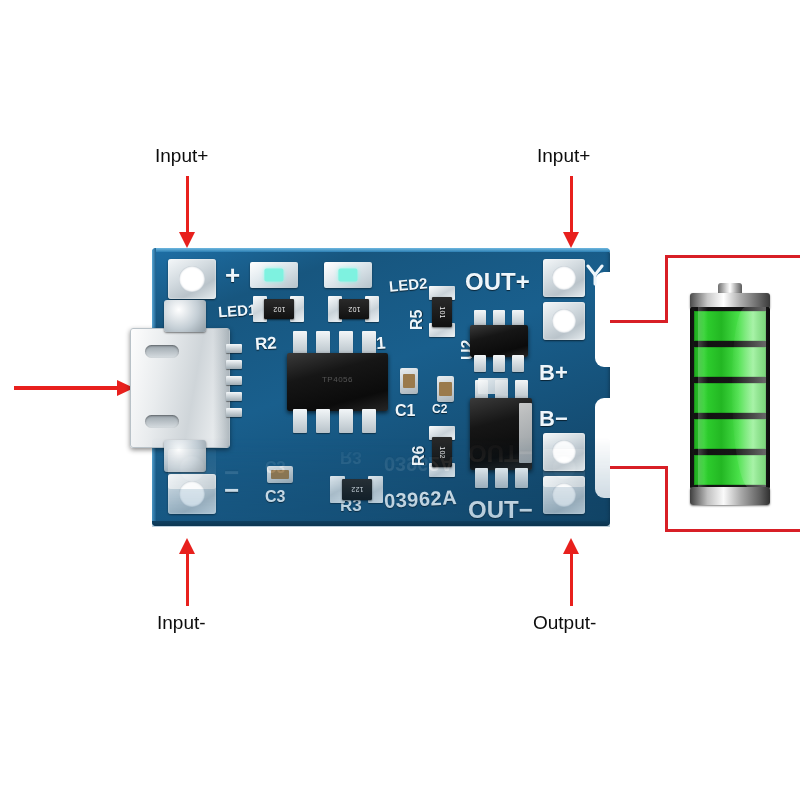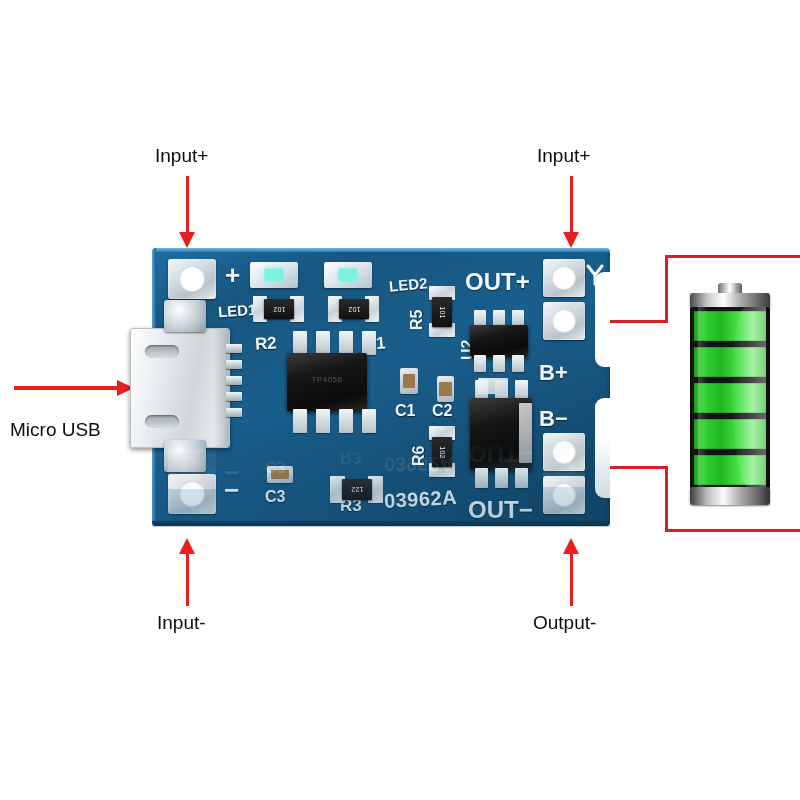--- a/index.html
+++ b/index.html
@@ -163,21 +163,20 @@
 <body>
 
 <div id="stage">
 
   <div class="anno lbl-input-plus">Input+</div>
   <div class="anno lbl-output-plus">Input+</div>
   <div class="anno lbl-input-minus">Input-</div>
   <div class="anno lbl-output-minus">Output-</div>
 
   <div class="anno lbl-usb">
-    <span>Micro USB</span>
   </div>
 
   <div class="arrow arrow-down" id="arrow-input-plus">
     <div class="shaft"></div>
       <div class="head"></div>
   </div>
   <div class="arrow arrow-down" id="arrow-output-plus">
     <div class="shaft"></div>
       <div class="head"></div>
   </div>
@@ -236,21 +235,21 @@
     <div class="silk" style="left:237px;top:28px;font-size:15px;transform:rotate(-5deg);">LED2</div>
 
     <div class="silk" style="left:103px;top:86px;font-size:17px;transform:rotate(-4deg);">R2</div>
     <div class="silk" style="left:212px;top:86px;font-size:17px;transform:rotate(-4deg);">R1</div>
 
     <div class="silk rot" style="left:256px;top:82px;font-size:16px;">R5</div>
     <div class="silk rot" style="left:258px;top:218px;font-size:16px;">R6</div>
     <div class="silk rot" style="left:307px;top:112px;font-size:16px;">U2</div>
 
     <div class="silk" style="left:243px;top:154px;font-size:16px;">C1</div>
-    <div class="silk" style="left:280px;top:154px;font-size:16px;">C2</div>
+    <div class="silk" style="left:280px;top:154px;font-size:12px;">C2</div>
     <div class="silk" style="left:113px;top:240px;font-size:16px;">C3</div>
     <div class="silk" style="left:188px;top:248px;font-size:17px;">R3</div>
 
     <div class="silk" style="left:232px;top:240px;font-size:20px;transform:rotate(-3deg);letter-spacing:.5px;">03962A</div>
 
     <div class="silk" style="left:313px;top:20px;font-size:24px;">OUT+</div>
     <div class="silk" style="left:316px;top:248px;font-size:24px;">OUT−</div>
     <div class="silk" style="left:387px;top:112px;font-size:22px;">B+</div>
     <div class="silk" style="left:387px;top:158px;font-size:22px;">B−</div>
 
@@ -303,21 +302,21 @@
         <div class="tan"></div>
       </div>
     <div class="cap" style="left:115px;top:218px;width:26px;height:17px;">
         <div class="tan"></div>
       </div>
 
     <div class="leg" style="left:141px;top:83px;width:14px;height:24px;"></div>
     <div class="leg" style="left:164px;top:83px;width:14px;height:24px;"></div>
     <div class="leg" style="left:187px;top:83px;width:14px;height:24px;"></div>
     <div class="leg" style="left:210px;top:83px;width:14px;height:24px;"></div>
-    <div class="ic" style="left:135px;top:105px;width:80px;height:58px;">
+    <div class="ic" style="left:135px;top:105px;width:101px;height:58px;">
       <div class="mark">TP4056</div>
     </div>
     <div class="leg" style="left:141px;top:161px;width:14px;height:24px;"></div>
     <div class="leg" style="left:164px;top:161px;width:14px;height:24px;"></div>
     <div class="leg" style="left:187px;top:161px;width:14px;height:24px;"></div>
     <div class="leg" style="left:210px;top:161px;width:14px;height:24px;"></div>
 
     <div class="leg" style="left:322px;top:62px;width:12px;height:17px;"></div>
     <div class="leg" style="left:341px;top:62px;width:12px;height:17px;"></div>
     <div class="leg" style="left:360px;top:62px;width:12px;height:17px;"></div>

